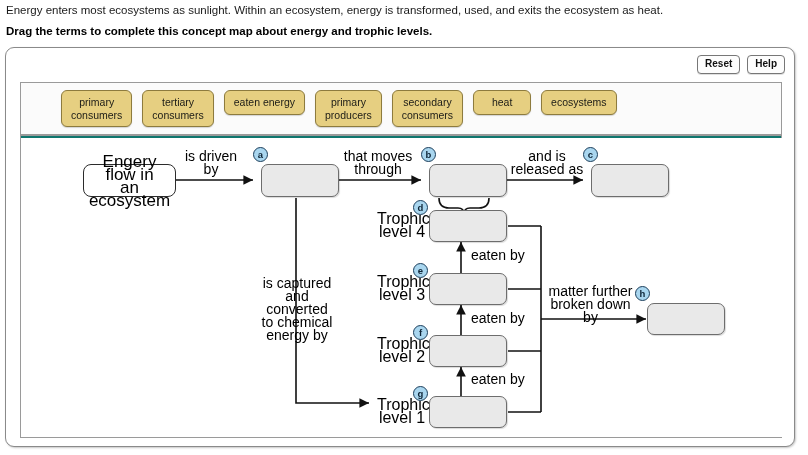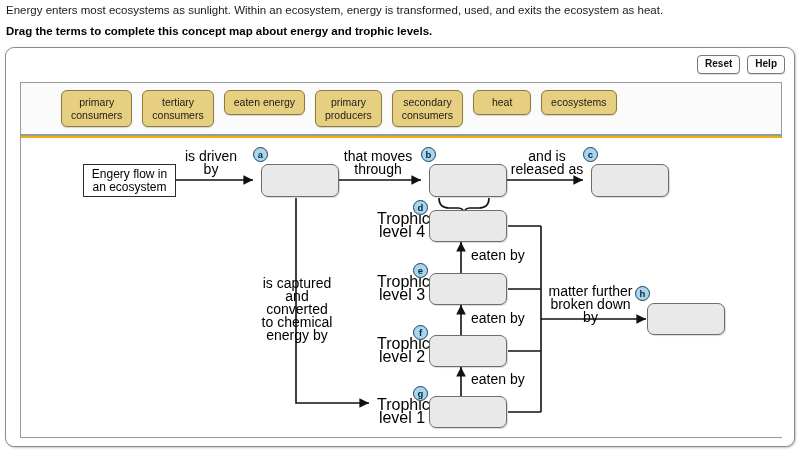--- a/index.html
+++ b/index.html
@@ -44,21 +44,21 @@
     padding:2px 7px 3px 7px;
     line-height:12px;
     cursor:pointer;
     box-shadow:0 1px 0 rgba(0,0,0,.12);
   }
   
   .workspace{
     position:absolute;left:14px;top:34px;
     width:762px;height:356px;
     border:1px solid #9a9a9a;
-    background:#eab308;
+    background:#0f766e;
     box-sizing:border-box;
   }
   .bank{
     position:absolute;left:0;top:0;
     width:100%;height:53px;
     border-bottom:2px solid #9a9a9a;
     background:#fbfbfb;
     box-sizing:border-box;
   }
   .bank-inner{
@@ -96,22 +96,22 @@
   .drop-box{
     background:#e9e9e9;
     border:1.5px solid #6d6d6d;
     border-radius:7px;
     box-shadow:1px 1px 1px rgba(0,0,0,.15);
     cursor:pointer;
   }
   .start-box{
     background:#ffffff;
     border:1.5px solid #2b2b2b;
-    border-radius:0;
-    font-size:12px;line-height:13px;
+    border-radius:8px;
+    font-size:17px;line-height:13px;
     padding:2px 4px;
     white-space:pre-line;
   }
   .edge-label{
     position:absolute;
     font-size:14px;line-height:13px;
     text-align:center;
     color:#000;
     white-space:pre-line;
   }

